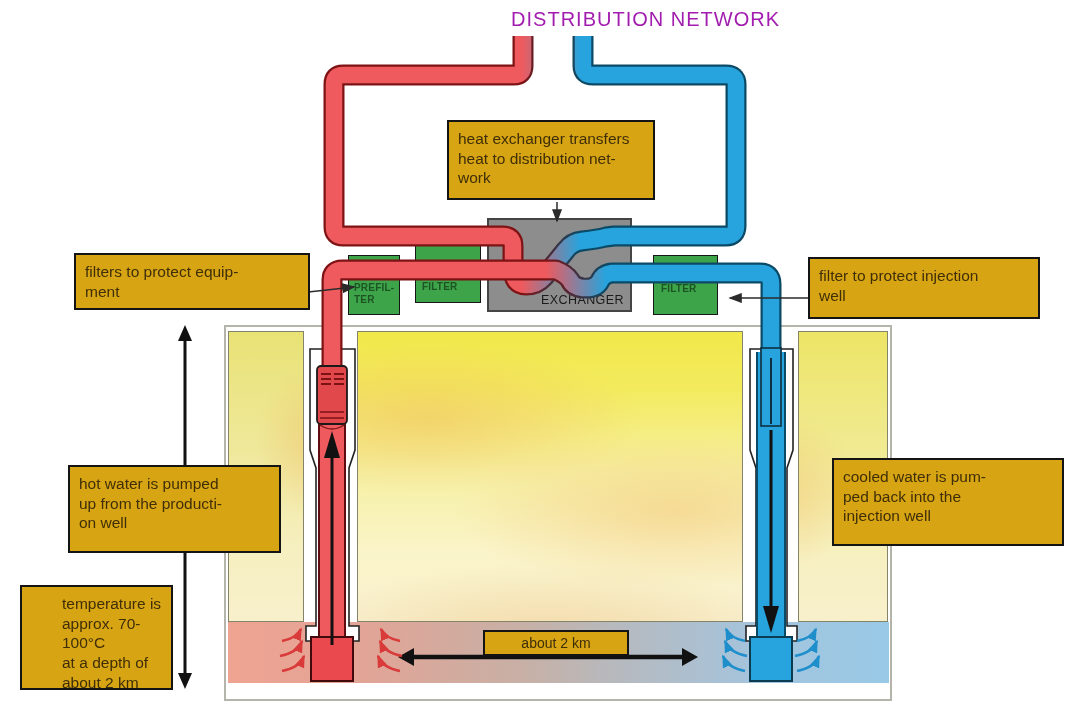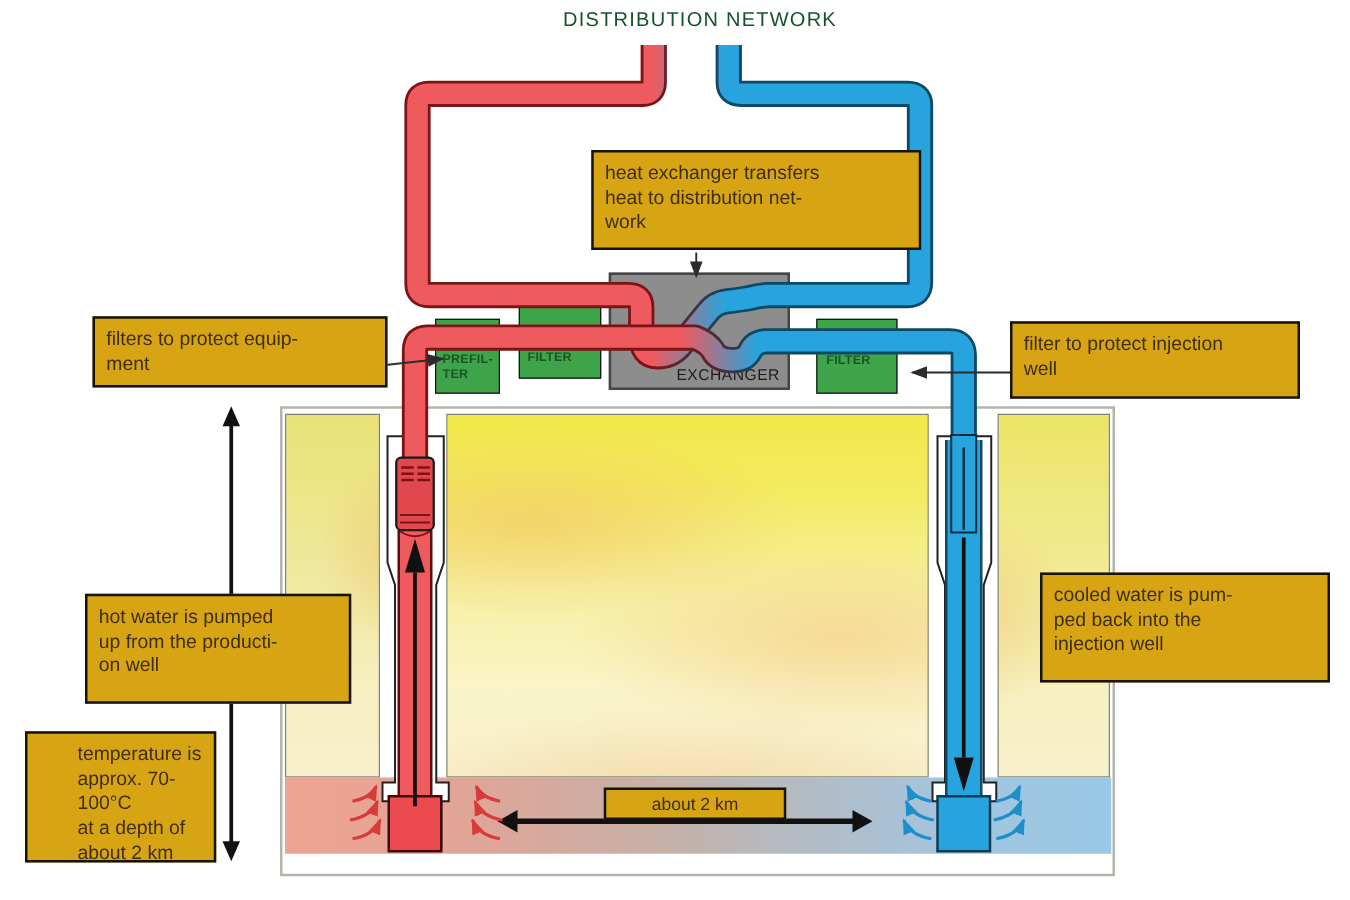--- a/index.html
+++ b/index.html
@@ -39,31 +39,31 @@
   .gb-prefilter{left:348px;top:255px;width:52px;height:60px;padding:26px 0 0 5px;}
   .gb-polishing{left:415px;top:242px;width:66px;height:61px;padding:26px 0 0 6px;}
   .gb-filter{left:653px;top:255px;width:65px;height:60px;padding:27px 0 0 7px;font-size:10px;}
 
   
   svg.overlay{position:absolute;left:0;top:0;z-index:3;}
 
   
   .note{background:#d7a513;border:2px solid #141414;color:#3f2e08;z-index:4;
         font-size:15.5px;line-height:1.27;white-space:pre-line;padding:7px 9px;}
-  .n-hx{left:447px;top:120px;width:264px;height:80px;margin-left:26px;}
+  .n-hx{left:447px;top:120px;width:208px;height:80px;}
   .n-filters{left:74px;top:253px;width:236px;height:57px;}
   .n-injfilter{left:808px;top:257px;width:232px;height:62px;}
-  .n-hot{left:68px;top:475px;width:213px;height:88px;}
+  .n-hot{left:68px;top:465px;width:213px;height:88px;}
   .n-cool{left:832px;top:458px;width:232px;height:88px;}
   .n-temp{left:20px;top:585px;width:153px;height:105px;padding-left:40px;}
   .n-dist{left:483px;top:630px;width:146px;height:26px;font-size:14px;
           text-align:center;padding:3px 0;}
 
-  .title{left:340px;top:8px;width:440px;text-align:center;font-size:16px;
-         letter-spacing:1px;color:#14532d;z-index:5;font-weight:500;}
+  .title{left:340px;top:8px;width:440px;text-align:right;font-size:20px;
+         letter-spacing:1px;color:#a21caf;z-index:5;font-weight:500;}
 </style>
 </head>
 <body>
 
 <div class="abs scene-box"></div>
 <div class="abs ground strip-left"></div>
 <div class="abs ground block-center"></div>
 <div class="abs ground strip-right"></div>
 <div class="abs aquifer"></div>
 

